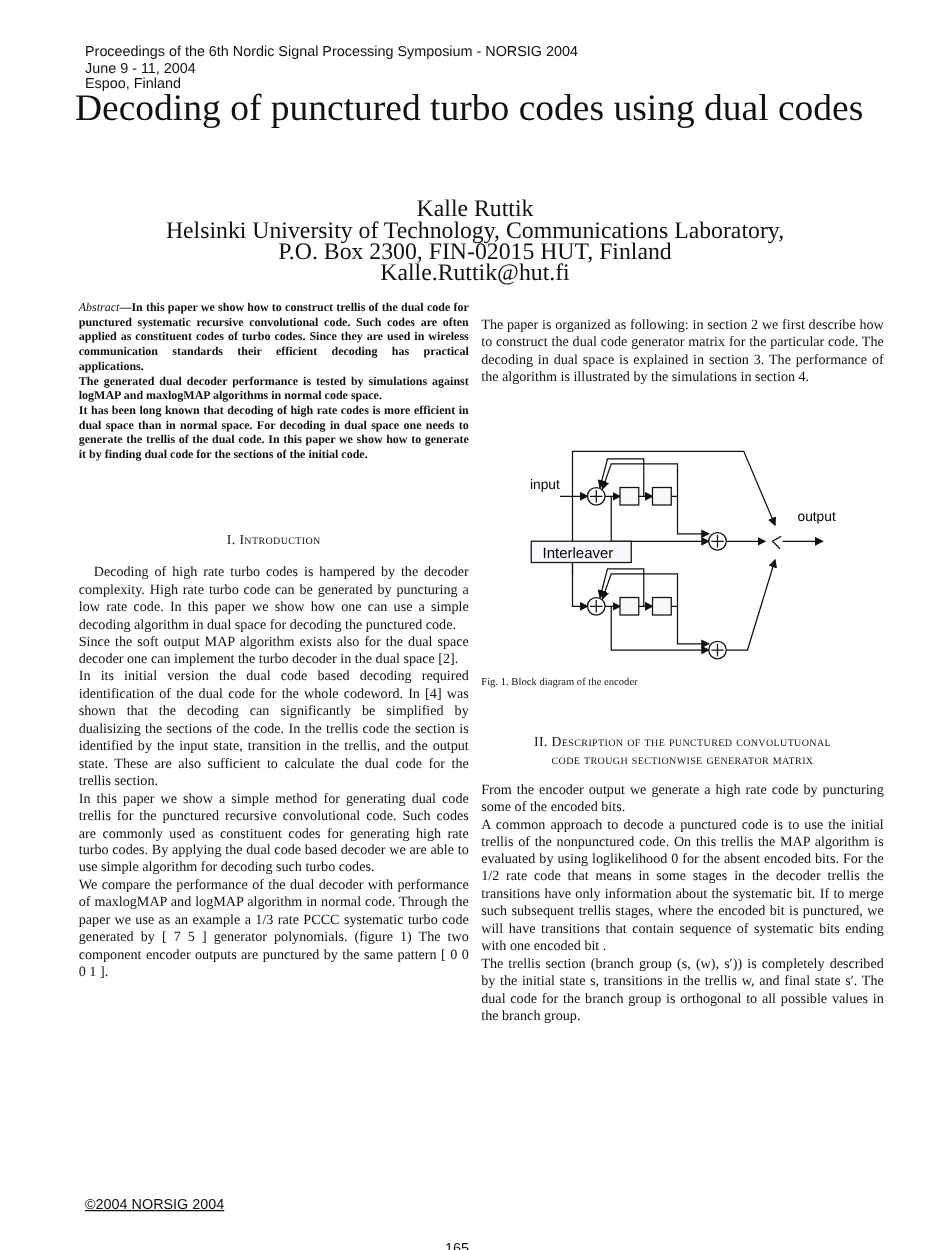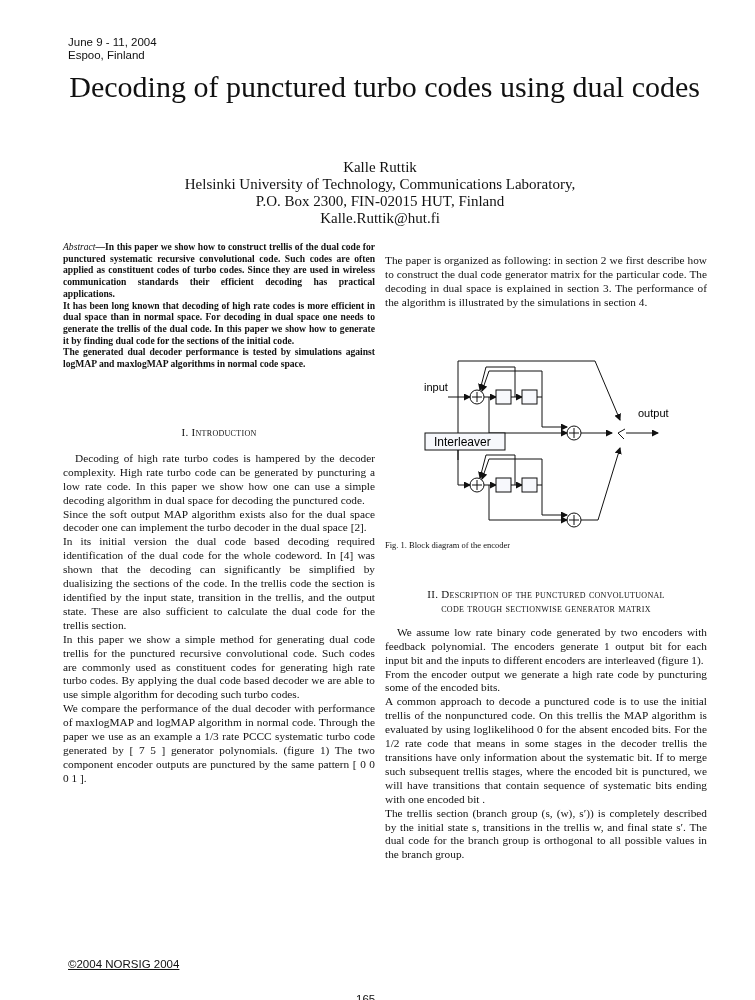--- a/index.html
+++ b/index.html
@@ -1,54 +1,55 @@
 <!DOCTYPE html>
 <html><head>
 <meta charset="utf-8">
 <style>
   html, body { margin:0; padding:0; background:#fff; }
   body { width:755px; height:1000px; position:relative; overflow:hidden; color:#111; font-family:"Liberation Serif", serif; }
   .hdr { position:absolute; left:68px; top:36px; font-family:"Liberation Sans", sans-serif; font-size:11.5px; line-height:12.5px; color:#111; }
-  .title { position:absolute; left:60px; width:640px; top:70px; text-align:right; font-size:30px; line-height:34px; }
-  .authors { position:absolute; left:60px; width:640px; top:159px; text-align:center; font-size:15px; line-height:17px; }
+  .title { position:absolute; left:60px; width:640px; top:70px; text-align:left; font-size:30px; line-height:34px; }
+  .authors { position:absolute; left:60px; width:640px; top:159px; text-align:center; font-size:19px; line-height:17px; }
   .col { position:absolute; font-size:11.3px; line-height:13.9px; text-align:justify; }
   .left { left:63px; width:312px; }
   .right { left:385px; width:322px; }
   .abstract { position:absolute; left:63px; top:241px; width:312px; font-weight:bold; font-size:9.6px; line-height:11.7px; text-align:justify; }
   .abstract i { font-weight:normal; font-style:italic; }
   .abstract p { margin:0; }
   .sec { text-align:center; font-size:11px; letter-spacing:0.3px; margin:0; }
   .sec .sc { font-variant:small-caps; }
   p.pp { margin:0; }
   p.ind { text-indent:12px; }
   .fig { position:absolute; left:400px; top:345px; width:300px; height:190px; }
   .caption { position:absolute; left:385px; top:540px; font-size:8.5px; }
   .footer { position:absolute; top:958px; font-family:"Liberation Sans", sans-serif; font-size:11.5px; }
 </style>
 </head>
 <body>
 
 <div class="hdr">
+  <div>Proceedings of the 6th Nordic Signal Processing Symposium - NORSIG 2004</div>
   <div>June 9 - 11, 2004</div>
   <div>Espoo, Finland</div>
 </div>
 
 <div class="title">Decoding of punctured turbo codes using dual codes</div>
 
 <div class="authors">
   <div>Kalle Ruttik</div>
   <div>Helsinki University of Technology, Communications Laboratory,</div>
   <div>P.O. Box 2300, FIN-02015 HUT, Finland</div>
   <div>Kalle.Ruttik@hut.fi</div>
 </div>
 
 <div class="abstract">
   <p><i>Abstract</i><span>—</span><span>In this paper we show how to construct trellis of the dual code for punctured systematic recursive convolutional code. Such codes are often applied as constituent codes of turbo codes. Since they are used in wireless communication standards their efficient decoding has practical applications.</span></p>
+  <p>The generated dual decoder performance is tested by simulations against logMAP and maxlogMAP algorithms in normal code space.</p>
   <p>It has been long known that decoding of high rate codes is more efficient in dual space than in normal space. For decoding in dual space one needs to generate the trellis of the dual code. In this paper we show how to generate it by finding dual code for the sections of the initial code.</p>
-  <p>The generated dual decoder performance is tested by simulations against logMAP and maxlogMAP algorithms in normal code space.</p>
 </div>
 
 <div class="col left" style="top:426px;">
   <p class="sec" style="margin-bottom:12px;"><span>I.</span> <span class="sc">Introduction</span></p>
   <p class="pp ind">Decoding of high rate turbo codes is hampered by the decoder complexity. High rate turbo code can be generated by puncturing a low rate code. In this paper we show how one can use a simple decoding algorithm in dual space for decoding the punctured code.</p>
   <p class="pp">Since the soft output MAP algorithm exists also for the dual space decoder one can implement the turbo decoder in the dual space [2].</p>
   <p class="pp">In its initial version the dual code based decoding required identification of the dual code for the whole codeword. In [4] was shown that the decoding can significantly be simplified by dualisizing the sections of the code. In the trellis code the section is identified by the input state, transition in the trellis, and the output state. These are also sufficient to calculate the dual code for the trellis section.</p>
   <p class="pp">In this paper we show a simple method for generating dual code trellis for the punctured recursive convolutional code. Such codes are commonly used as constituent codes for generating high rate turbo codes. By applying the dual code based decoder we are able to use simple algorithm for decoding such turbo codes.</p>
   <p class="pp">We compare the performance of the dual decoder with performance of maxlogMAP and logMAP algorithm in normal code. Through the paper we use as an example a 1/3 rate PCCC systematic turbo code generated by [ 7   5 ] generator polynomials. (figure 1) The two component encoder outputs are punctured by the same pattern [ 0   0   0   1 ].</p>
 </div>
@@ -109,20 +110,19 @@
   <text x="24" y="46" font-family="Liberation Sans, sans-serif" font-size="11">input</text>
   <text x="238" y="72" font-family="Liberation Sans, sans-serif" font-size="11">output</text>
   <text x="34" y="101" font-family="Liberation Sans, sans-serif" font-size="12">Interleaver</text>
 </svg>
 
 <div class="caption">Fig. 1.   Block diagram of the encoder</div>
 
 <div class="col right" style="top:588px;">
   <p class="sec"><span>II.</span> <span class="sc">Description of the punctured convolutuonal</span></p>
   <p class="sec" style="margin-bottom:10px;text-align:center;"><span class="sc">code trough sectionwise generator matrix</span></p>
-  <p class="pp ind">We assume low rate binary code generated by two encoders with feedback polynomial. The encoders generate 1 output bit for each input bit and the inputs to different encoders are interleaved (figure 1).</p>
   <p class="pp">From the encoder output we generate a high rate code by puncturing some of the encoded bits.</p>
   <p class="pp">A common approach to decode a punctured code is to use the initial trellis of the nonpunctured code. On this trellis the MAP algorithm is evaluated by using loglikelihood 0 for the absent encoded bits. For the 1/2 rate code that means in some stages in the decoder trellis the transitions have only information about the systematic bit. If to merge such subsequent trellis stages, where the encoded bit is punctured, we will have transitions that contain sequence of systematic bits ending with one encoded bit .</p>
   <p class="pp">The trellis section (branch group (s, (w), s′)) is completely described by the initial state s, transitions in the trellis w, and final state s′. The dual code for the branch group is orthogonal to all possible values in the branch group.</p>
 </div>
 
 <div class="footer" style="left:68px;text-decoration:underline;">©2004 NORSIG 2004</div>
 <div class="footer" style="left:356px;margin-top:35px;">165</div>
 
 </body></html>

